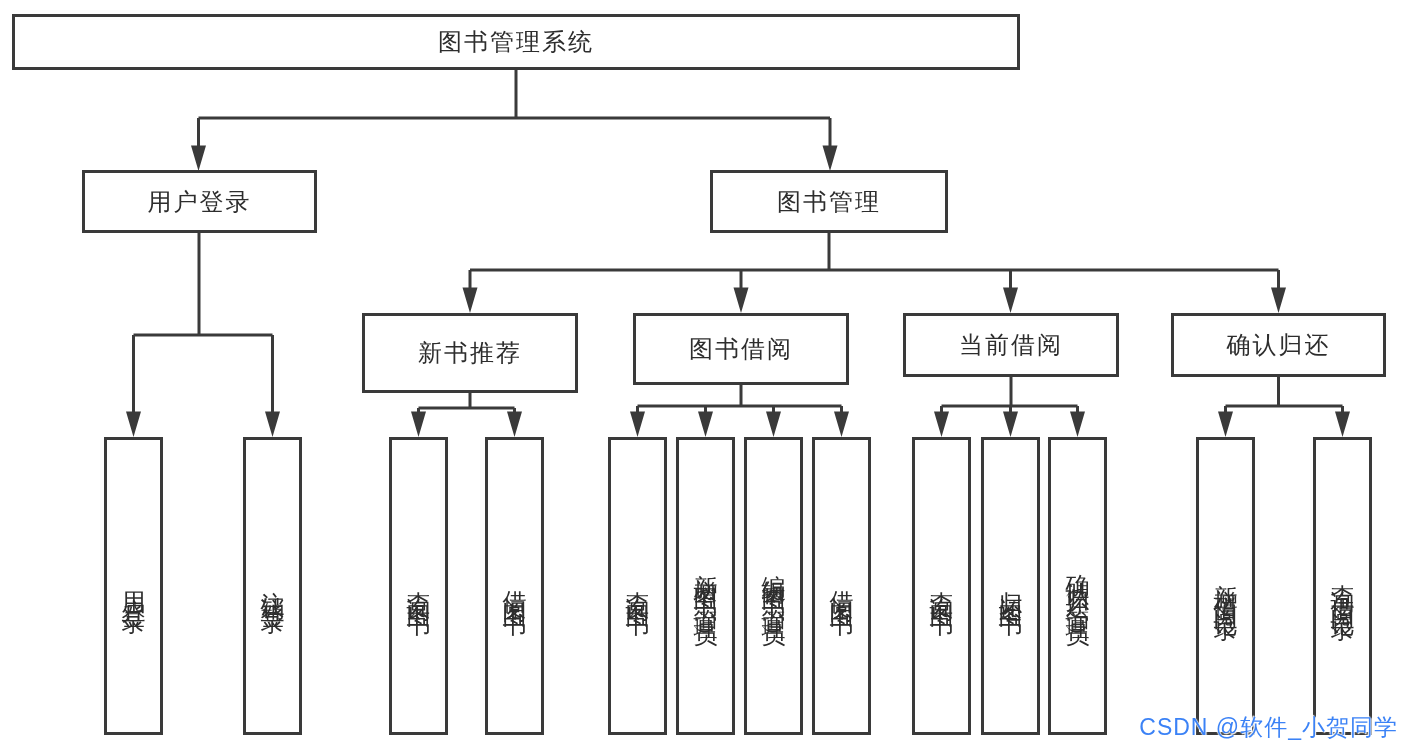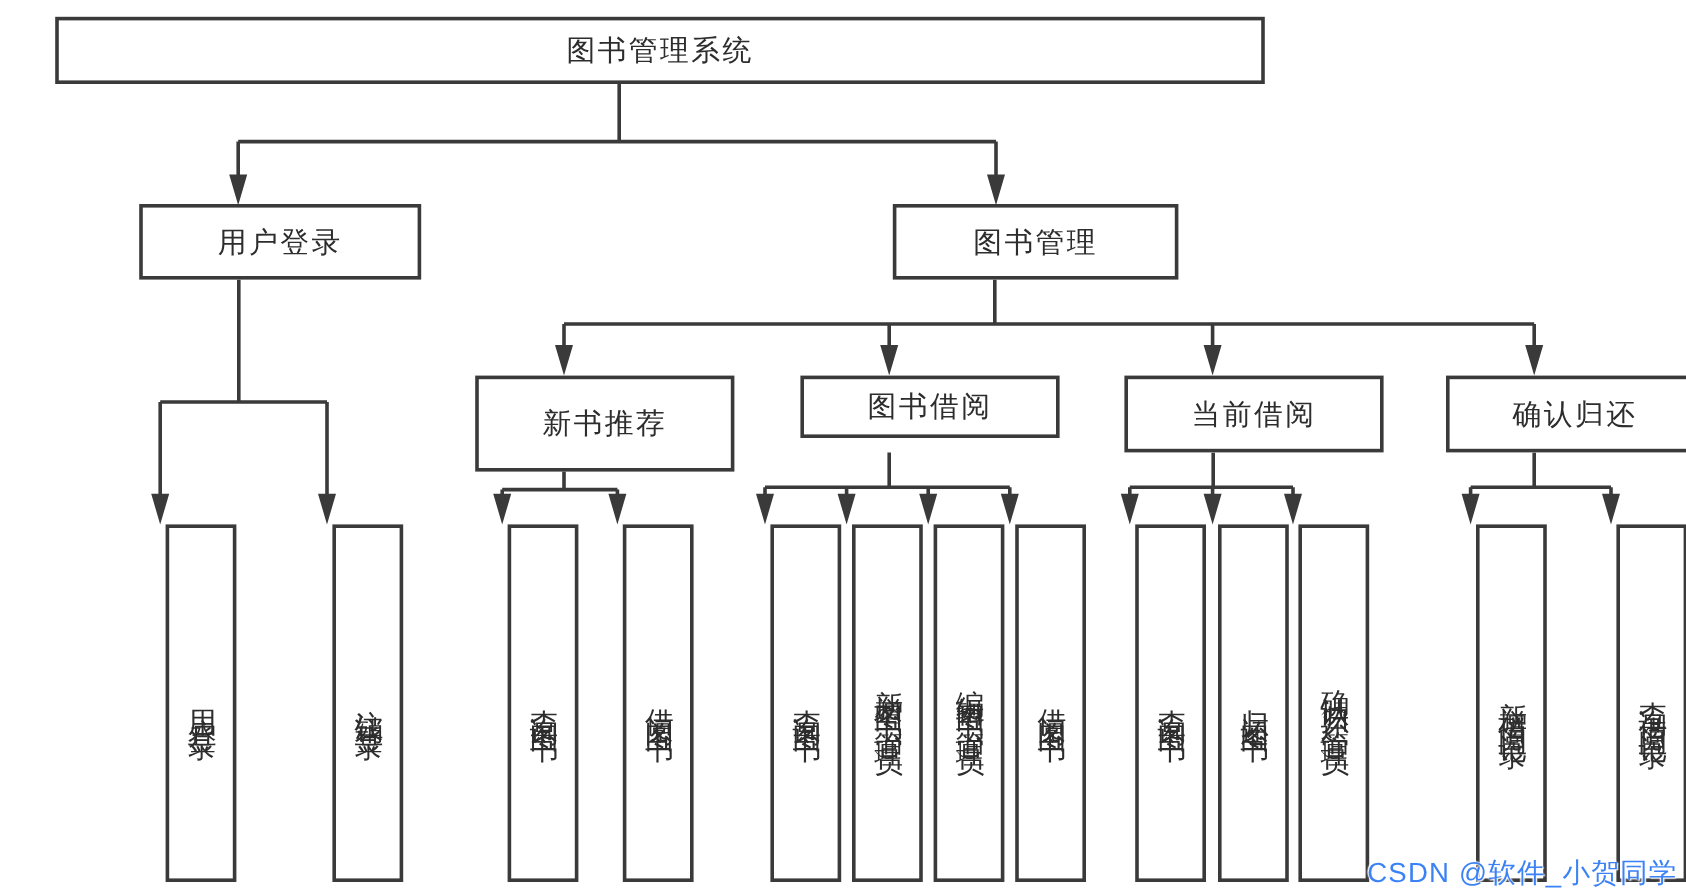--- a/index.html
+++ b/index.html
@@ -24,34 +24,33 @@
     border: 3px solid #3a3a3a;
     background: #ffffff;
     display: flex;
     align-items: center;
     justify-content: center;
     color: #2d2d2d;
     font-size: 24px;
     letter-spacing: 2px;
     z-index: 2;
     white-space: nowrap;
-    margin-left: 34px;
   }
   .vtext {
     writing-mode: vertical-rl;
     text-orientation: mixed;
     letter-spacing: 7px;
     line-height: 1;
     white-space: nowrap;
   }
   .n-root { left: 12px;   top: 14px;  width: 1008px; height: 56px; }
   .n-user { left: 82px;   top: 170px; width: 235px;  height: 63px; }
   .n-mgmt { left: 710px;  top: 170px; width: 238px;  height: 63px; }
   .n-g1   { left: 362px;  top: 313px; width: 216px;  height: 80px; }
-  .n-g2   { left: 633px;  top: 313px; width: 216px;  height: 52px; }
+  .n-g2   { left: 633px;  top: 313px; width: 216px;  height: 72px; }
   .n-g3   { left: 903px;  top: 313px; width: 216px;  height: 64px; text-align: center; }
   .n-g4   { left: 1171px; top: 313px; width: 215px;  height: 64px; }
   .leaf   { top: 437px; width: 59px; height: 298px; }
   .n-l1  { left: 104px; }
   .n-l2  { left: 243px; }
   .n-l3  { left: 389px; }
   .n-l4  { left: 485px; }
   .n-l5  { left: 608px; }
   .n-l6  { left: 676px; }
   .n-l7  { left: 744px; }

